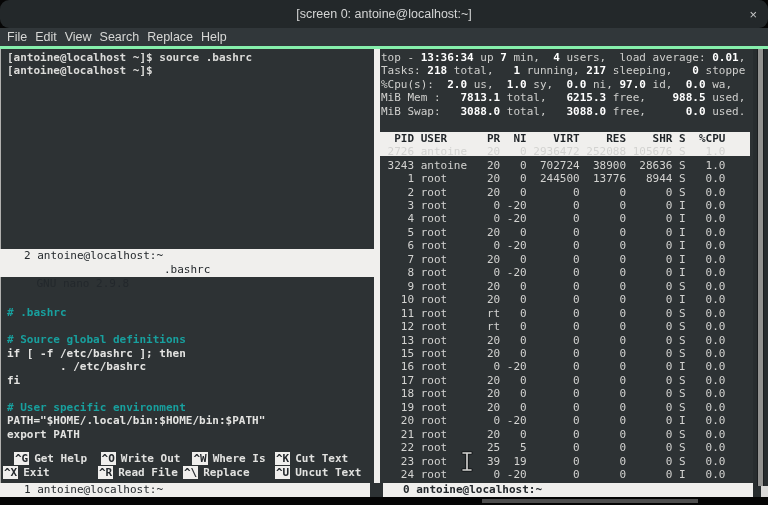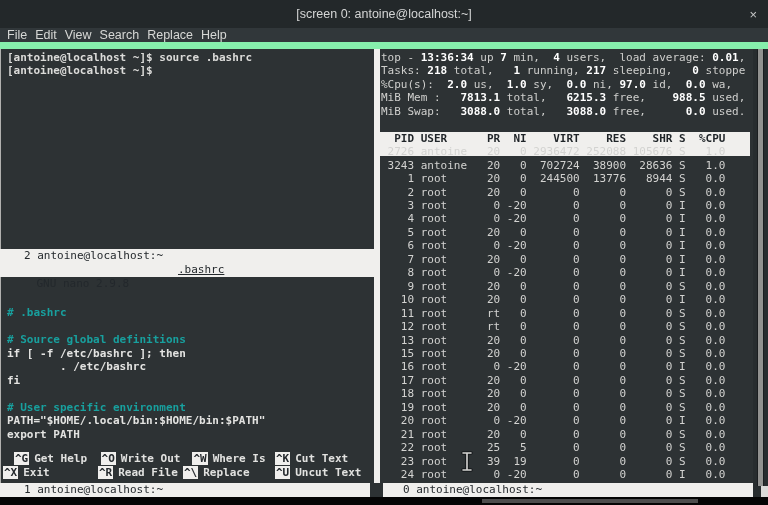--- a/index.html
+++ b/index.html
@@ -6,31 +6,31 @@
   body{
     width:768px;height:505px;position:relative;overflow:hidden;
     background:#060606;
     font-family:"DejaVu Sans Mono",monospace;
   }
   
   .titlebar{
     position:absolute;top:0;left:0;width:768px;height:28px;
     background:var(--titlebar-bg,#23282a);
     display:flex;align-items:center;justify-content:center;
-    font-family:"Liberation Sans",sans-serif;font-size:12.5px;color:#d4d5d5;
+    font-family:"Liberation Sans",sans-serif;font-size:12.5px;color:#d4d5d5;border-radius:9px;
   }
   .close-btn{
     position:absolute;right:11px;top:50%;transform:translateY(-50%);
     font-size:13px;color:#c6c7c7;line-height:1;
   }
   
   .menubar{
     position:absolute;top:28px;left:0;width:768px;height:21px;box-sizing:border-box;
     background:var(--menubar-bg,#31373a);
-    border-bottom:7px solid #86efac;
+    border-bottom:3px solid #86efac;
     display:flex;align-items:center;padding-left:3px;
     font-family:"Liberation Sans",sans-serif;font-size:12.5px;color:#d7d8d6;
   }
   .menu-item{padding:0 4px;}
   
   .term{
     position:absolute;top:49px;left:0;width:768px;height:448px;
     background:var(--terminal-bg,#2d3234);
   }
   .term pre{
@@ -41,33 +41,33 @@
   .left-edge{position:absolute;left:0;top:0;width:1px;height:434px;background:#c9c8c6;opacity:.85;}
   .shell{left:0;top:2px;padding-left:7px;color:#dbdbd9;font-weight:bold;}
   
   .bar{
     position:absolute;background:var(--statusbar-bg,#f0efed);color:var(--statusbar-fg,#23282c);
     font-size:11px;line-height:14px;height:14px;white-space:pre;box-sizing:border-box;
     font-family:"DejaVu Sans Mono",monospace;
   }
   .caption-top{left:0;top:200px;width:374px;padding-left:24px;}
   .nano-titlebar{left:0;top:214px;width:374px;padding-left:10px;}
-  .nano-file{position:absolute;left:178px;top:0;text-decoration:underline;}
+  .nano-file{position:absolute;left:164px;top:0;}
   .editor{left:0;top:244px;padding-left:7px;color:#e3e3e1;font-weight:bold;}
   .ed-line.comment{color:var(--comment-teal,#18a09e);}
   
   .sc-row{
     position:absolute;left:3px;display:grid;grid-template-columns:95px 85px 92px auto;
     font-size:11px;line-height:13.45px;white-space:pre;
   }
   .sc-row-0{top:403px;text-align:center;} .sc-row-1{top:416.5px;}
   .sc-key{background:var(--statusbar-bg,#f0efed);color:#23282c;padding:0 1px;font-weight:bold;}
   .sc-lbl{color:#e2e2e0;font-weight:bold;margin-left:5px;}
   .caption-bl{left:0;top:434px;width:370px;padding-left:24px;}
-  .caption-br{left:383px;top:434px;width:373px;padding-left:20px;}
+  .caption-br{left:383px;top:434px;width:373px;padding-left:20px;font-weight:bold;}
   
   .divider{position:absolute;left:374px;top:0;width:6px;height:434px;background:var(--statusbar-bg,#f0efed);}
   
   .top-summary{left:381px;top:2px;color:#cfcfcd;}
   .top-summary b{color:#ffffff;}
   .proc-header-bar{
     position:absolute;left:378px;top:82.7px;width:372px;height:24px;
     background:var(--statusbar-bg,#f0efed);
   }
   .proc-header-bar pre{left:3px;top:0;color:#1f2428;font-weight:bold;}

